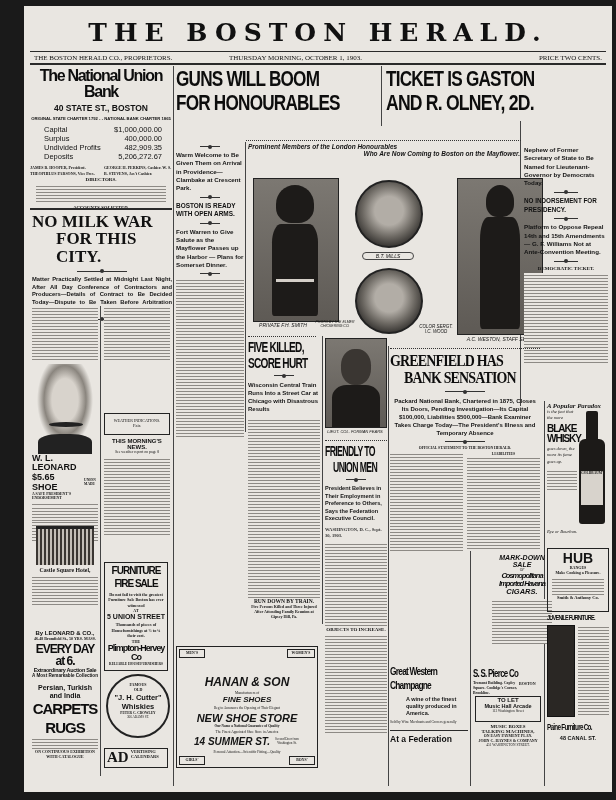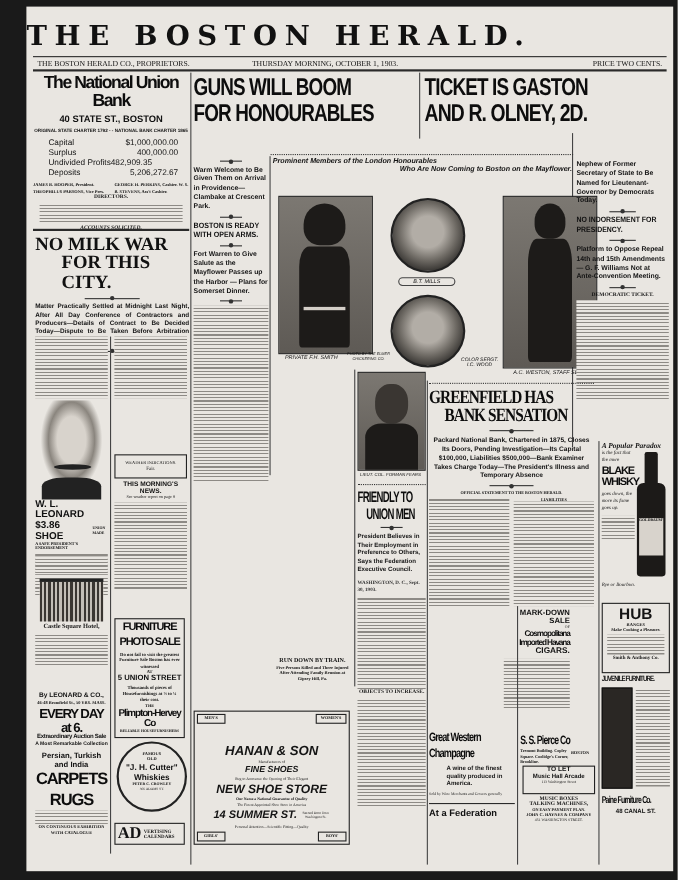--- a/index.html
+++ b/index.html
@@ -2,21 +2,21 @@
 <html><head>
 <meta charset="utf-8">
 <style>
   html,body{margin:0;padding:0;}
   body{width:616px;height:800px;background:#1a1a1a;position:relative;overflow:hidden;font-family:"Liberation Serif",serif;color:#141414;}
   .page{position:absolute;left:24px;top:6px;width:588px;height:786px;background:#e9e6e1;overflow:hidden;}
   .abs{position:absolute;}
   .rule{position:absolute;background:#2a2a2a;}
   .vrule{position:absolute;width:1px;background:#444;}
   .dots{position:absolute;border-top:1px dotted #333;height:0;}
-  .mast{position:absolute;left:0;top:12px;width:588px;font-family:"DejaVu Serif",serif;font-weight:bold;font-size:25px;letter-spacing:7px;color:#111;}
+  .mast{position:absolute;left:0;top:12px;width:588px;text-align:center;font-family:"DejaVu Serif",serif;font-weight:bold;font-size:25px;letter-spacing:7px;color:#111;}
   .tag{position:absolute;top:48px;font-size:7px;font-family:"Liberation Serif",serif;text-transform:uppercase;}
   .bigh{font-family:"Liberation Sans",sans-serif;font-weight:bold;font-stretch:condensed;letter-spacing:-1px;line-height:1;color:#0d0d0d;transform-origin:left top;}
   .cond{font-family:"Liberation Sans",sans-serif;font-weight:bold;color:#111;}
   .deck{font-family:"Liberation Sans",sans-serif;font-weight:bold;font-size:7.5px;line-height:1.35;}
   .fine{font-size:4.6px;line-height:1.45;color:#333;font-family:"Liberation Serif",serif;}
   .ctr{text-align:center;}
   .greytext{background:repeating-linear-gradient(#e9e6e1 0 2px,#8d8a85 2px 3px);}
   .photo{position:absolute;background:linear-gradient(#7c7872,#5e5a55);border:1px solid #222;}
   .figure{position:absolute;background:#1d1b19;border-radius:40% 40% 10% 10%;}
   .circle{position:absolute;border-radius:50%;border:2px solid #222;background:radial-gradient(circle at 50% 45%,#b2ada6 0 30%,#6d6963 55%,#2a2826 80%);}
@@ -47,21 +47,21 @@
     <div class="cond ctr" style="font-size:4.2px;margin-top:3px;">ORIGINAL STATE CHARTER 1792 - - NATIONAL BANK CHARTER 1865</div>
     <div style="margin:4px 0 0 14px;width:118px;font-family:'Liberation Sans',sans-serif;font-size:7.5px;line-height:1.2;">
       <div style="display:flex;justify-content:space-between;">
           <span>Capital</span>
           <span>$1,000,000.00</span>
         </div>
       <div style="display:flex;justify-content:space-between;">
           <span>Surplus</span>
           <span>400,000.00</span>
         </div>
-      <div style="display:flex;justify-content:flex-start;">
+      <div style="display:flex;justify-content:space-between;">
           <span>Undivided Profits</span>
           <span>482,909.35</span>
         </div>
       <div style="display:flex;justify-content:space-between;">
           <span>Deposits</span>
           <span>5,206,272.67</span>
         </div>
     </div>
     <div style="display:flex;justify-content:space-between;margin-top:4px;font-size:4px;font-weight:bold;line-height:1.4;">
       <span style="width:68px;">JAMES B. HOOPER, President. THEOPHILUS PARSONS, Vice Pres.</span>
@@ -83,21 +83,21 @@
   <div class="greytext" style="position:absolute;left:8px;top:300px;width:66px;height:56px;"></div>
   <div class="greytext" style="position:absolute;left:80px;top:300px;width:66px;height:56px;"></div>
 
   <div class="abs" style="left:8px;top:358px;width:66px;">
     <div style="position:relative;height:90px;background:radial-gradient(ellipse at 50% 40%,#d8d3cc 0 28%,#8a857e 45%,#e9e6e1 60%);">
       <div style="position:absolute;left:17px;top:58px;width:34px;height:5px;background:#222;border-radius:50%;"></div>
       <div style="position:absolute;left:6px;top:70px;width:54px;height:20px;background:#222;border-radius:40% 40% 0 0;"></div>
     </div>
     <div class="cond" style="font-size:9px;line-height:1;">W. L. LEONARD</div>
     <div style="display:flex;align-items:center;">
-      <span class="cond" style="font-size:9px;">$3.86 SHOE</span>
+      <span class="cond" style="font-size:9px;">$5.65 SHOE</span>
       <span style="font-size:3.5px;font-weight:bold;width:14px;margin-left:2px;">UNION MADE</span>
     </div>
     <div style="font-size:3.8px;font-weight:bold;">A SAFE PRESIDENT'S ENDORSEMENT</div>
     <div class="greytext" style="height:40px;margin-top:2px;"></div>
   </div>
 
   <div class="box" style="left:80px;top:407px;width:64px;height:20px;">
     <div class="ctr" style="font-size:4px;margin-top:4px;">WEATHER INDICATIONS.</div>
     <div class="ctr" style="font-size:4.5px;">Fair.</div>
   </div>
@@ -125,39 +125,39 @@
     <div class="bigh" style="font-size:15px;margin-top:2px;">CARPETS</div>
     <div class="bigh" style="font-size:15px;margin-top:4px;">RUGS</div>
     <div class="greytext" style="height:12px;margin-top:2px;"></div>
     <div style="font-size:4px;font-weight:bold;">ON CONTINUOUS EXHIBITION WITH CATALOGUE</div>
   </div>
 
   <div class="vrule" style="left:76px;top:300px;height:470px;"></div>
 
   <div class="box" style="left:80px;top:556px;width:62px;height:107px;">
     <div class="bigh ctr" style="font-size:10px;margin-top:3px;">FURNITURE</div>
-    <div class="bigh ctr" style="font-size:10px;margin-top:3px;">PHOTO SALE</div>
+    <div class="bigh ctr" style="font-size:10px;margin-top:3px;">FIRE SALE</div>
     <div class="ctr" style="font-size:4.2px;font-weight:bold;margin:3px 3px 0;line-height:1.3;">Do not fail to visit the greatest Furniture Sale Boston has ever witnessed</div>
     <div class="ctr" style="font-size:4px;font-weight:bold;">AT</div>
     <div class="cond ctr" style="font-size:7px;">5 UNION STREET</div>
     <div class="ctr" style="font-size:4.2px;font-weight:bold;margin:2px 3px 0;line-height:1.3;">Thousands of pieces of Housefurnishings at ½ to ¼ their cost.</div>
     <div class="ctr" style="font-size:4px;font-weight:bold;">THE</div>
     <div class="bigh ctr" style="font-size:9px;">Plimpton-Hervey Co</div>
     <div class="ctr" style="font-size:3.5px;font-weight:bold;">RELIABLE HOUSEFURNISHERS</div>
   </div>
 
   <div class="abs" style="left:82px;top:668px;width:60px;height:60px;border:2px solid #222;border-radius:50%;text-align:center;">
     <div style="font-size:4px;font-weight:bold;margin-top:7px;width:24px;margin-left:18px;line-height:1.2;">FAMOUS OLD</div>
     <div class="cond" style="font-size:7.5px;">"J. H. Cutter"</div>
     <div class="cond" style="font-size:7.5px;">Whiskies</div>
     <div style="font-size:3.5px;font-weight:bold;">PETER C. CROWLEY</div>
     <div style="font-size:3.2px;">366 ADAMS ST.</div>
   </div>
 
-  <div class="box" style="left:80px;top:742px;width:62px;height:18px;display:flex;align-items:center;">
+  <div class="box" style="left:80px;top:742px;width:62px;height:18px;display:flex;align-items:flex-start;">
     <span style="font-family:'Liberation Serif',serif;font-weight:bold;font-size:15px;margin-left:2px;">AD</span>
     <span style="font-size:4.5px;font-weight:bold;margin-left:2px;line-height:1.2;">VERTISING CALENDARS</span>
   </div>
 
   <div class="abs" style="left:152px;top:62px;width:205px;">
     <div class="bigh" style="font-size:22px;transform:scaleX(0.78);white-space:nowrap;">GUNS WILL BOOM</div>
     <div class="bigh" style="font-size:22px;transform:scaleX(0.78);white-space:nowrap;margin-top:2px;">FOR HONOURABLES</div>
   </div>
 
   <div class="abs" style="left:362px;top:62px;width:220px;">
@@ -206,20 +206,28 @@
     <div class="deck" style="font-size:6.2px;">Nephew of Former Secretary of State to Be Named for Lieutenant-Governor by Democrats Today.</div>
     <div class="sep" style="position:relative;width:24px;margin:4px auto;"></div>
     <div class="cond" style="font-size:7px;line-height:1.25;transform:scaleX(0.9);transform-origin:left;">NO INDORSEMENT FOR PRESIDENCY.</div>
     <div class="sep" style="position:relative;width:24px;margin:4px auto;"></div>
     <div class="deck" style="font-size:6.2px;">Platform to Oppose Repeal 14th and 15th Amendments — G. F. Williams Not at Ante-Convention Meeting.</div>
     <div class="sep" style="position:relative;width:24px;margin:4px auto;"></div>
     <div class="ctr" style="font-size:5px;font-weight:bold;">DEMOCRATIC TICKET.</div>
     <div class="greytext" style="height:90px;margin-top:2px;"></div>
   </div>
 
+  <div class="abs" style="left:224px;top:330px;width:72px;">
+    <div class="dots" style="position:relative;width:68px;margin-bottom:3px;"></div>
+    <div class="bigh" style="font-size:14px;transform:scaleX(0.72);white-space:nowrap;">FIVE KILLED,</div>
+    <div class="bigh" style="font-size:14px;transform:scaleX(0.72);white-space:nowrap;margin-top:2px;">SCORE HURT</div>
+    <div class="sep" style="position:relative;width:20px;margin:5px auto;"></div>
+    <div class="deck" style="font-size:6px;">Wisconsin Central Train Runs Into a Street Car at Chicago with Disastrous Results</div>
+    <div class="greytext" style="height:180px;margin-top:5px;"></div>
+  </div>
   <div class="vrule" style="left:298px;top:330px;height:288px;"></div>
 
   <div class="photo" style="left:301px;top:332px;width:60px;height:88px;">
     <div class="figure" style="left:15px;top:10px;width:30px;height:36px;border-radius:45%;background:#3a3632;"></div>
     <div class="figure" style="left:6px;top:46px;width:48px;height:42px;border-radius:30% 30% 0 0;"></div>
   </div>
   <div class="caption" style="position:absolute;left:301px;top:423px;width:60px;font-size:4px;">LIEUT. COL. FORMAN FEARS</div>
 
   <div class="abs" style="left:301px;top:434px;width:62px;">
     <div class="dots" style="position:relative;width:62px;margin-bottom:3px;"></div>
@@ -264,21 +272,21 @@
       </div>
       <div style="position:relative;width:30px;height:120px;">
         <div style="position:absolute;left:9px;top:2px;width:12px;height:30px;background:#1c1a18;border-radius:2px;"></div>
         <div style="position:absolute;left:2px;top:30px;width:26px;height:85px;background:#1c1a18;border-radius:6px 6px 3px 3px;"></div>
         <div style="position:absolute;left:4px;top:62px;width:22px;height:34px;background:#d8d3cc;font-size:3.5px;font-weight:bold;text-align:center;overflow:hidden;">GOLDBAUM'S</div>
       </div>
     </div>
     <div style="font-size:4.6px;font-style:italic;">Rye or Bourbon.</div>
   </div>
 
-  <div class="abs" style="left:434px;top:548px;width:60px;text-align:right;">
+  <div class="abs" style="left:468px;top:548px;width:60px;text-align:center;font-style:italic;">
     <div class="cond" style="font-size:7px;">MARK-DOWN</div>
     <div class="cond" style="font-size:7px;">SALE</div>
     <div style="font-size:3.5px;">OF</div>
     <div class="bigh" style="font-size:7.5px;">Cosmopolitana</div>
     <div class="bigh" style="font-size:7.5px;">Imported Havana</div>
     <div class="cond" style="font-size:7.5px;">CIGARS.</div>
     <div class="greytext" style="height:45px;margin-top:3px;"></div>
   </div>
 
   <div class="box" style="left:523px;top:542px;width:60px;height:62px;text-align:center;">

